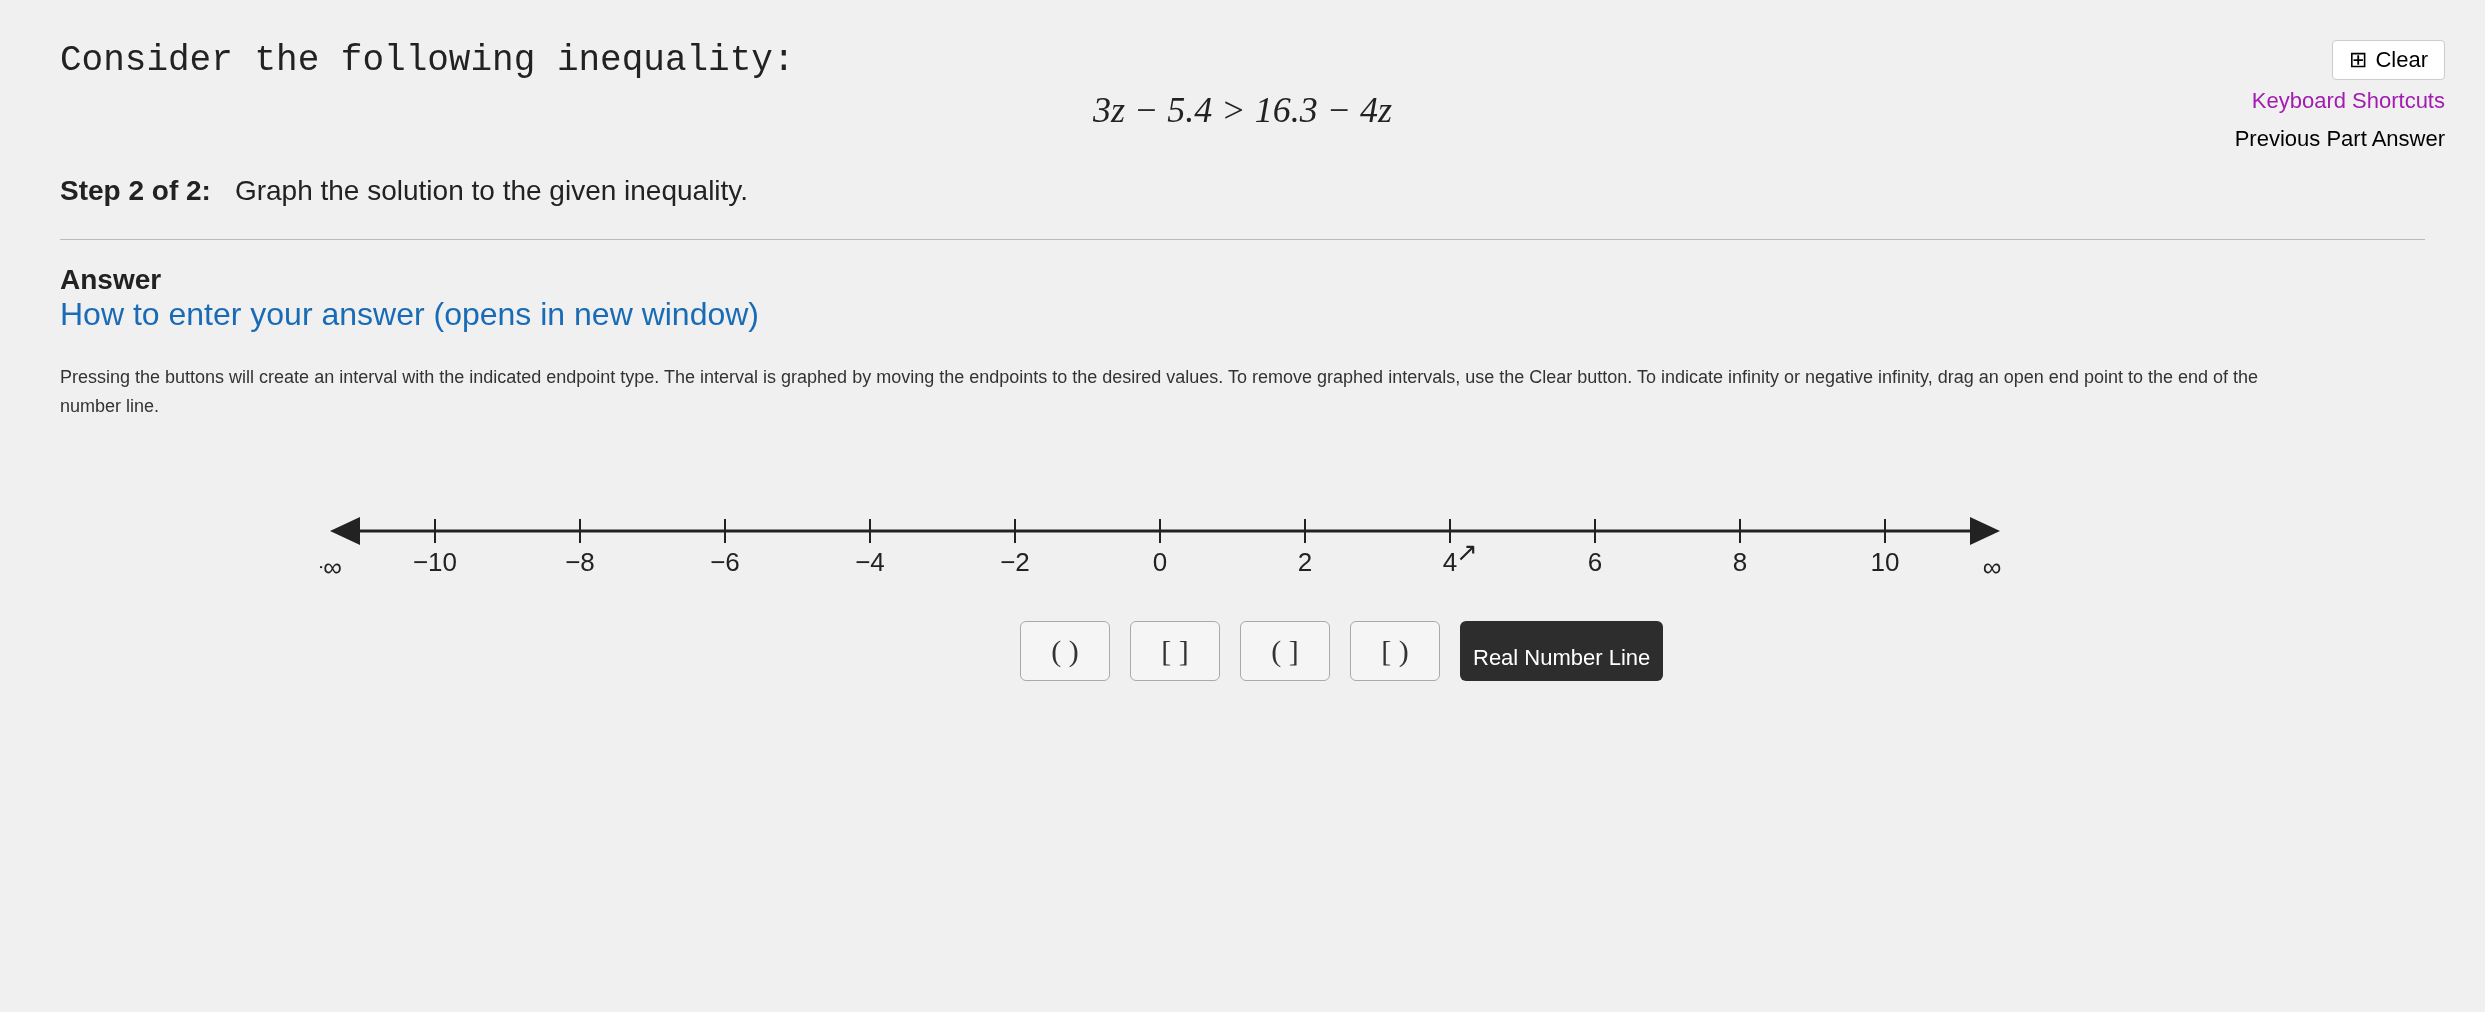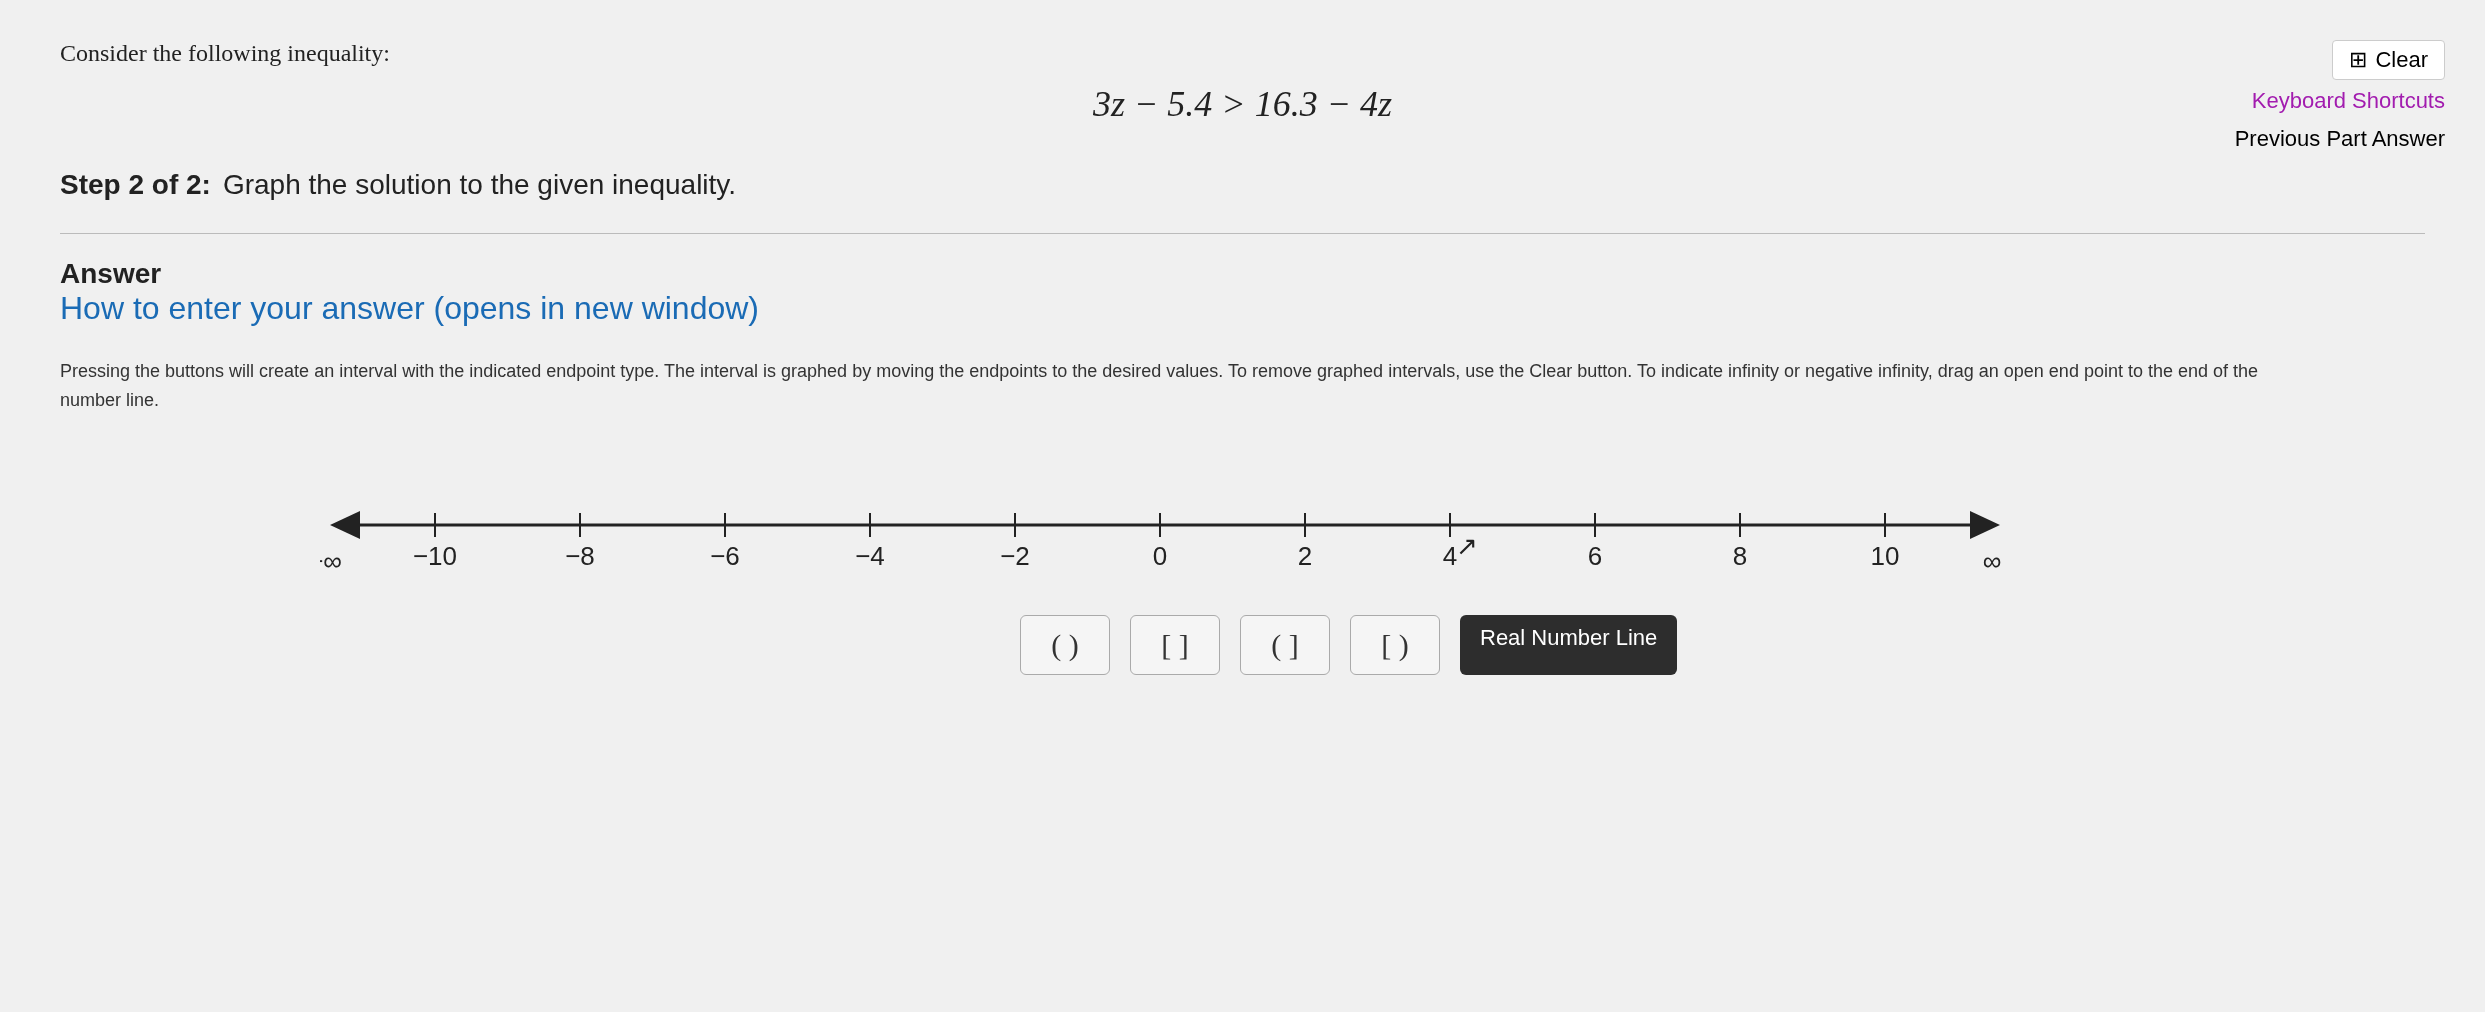--- a/index.html
+++ b/index.html
@@ -13,24 +13,24 @@
       position: relative;
       overflow-x: hidden;
     }
 
     .main-container {
       padding: 40px 60px 40px 60px;
       position: relative;
     }
 
     .consider-text {
-      font-size: 24px;
+      font-size: 36px;
       font-weight: normal;
-      margin-bottom: 16px;
-      font-family: Liberation Serif, serif;
+      margin-bottom: 8px;
+      font-family: Liberation Mono, monospace;
     }
 
     .equation-container {
       text-align: center;
       font-size: 36px;
       margin-bottom: 44px;
       font-style: italic;
     }
 
     .step-text {
@@ -157,32 +157,32 @@
       font-family: 'Times New Roman', Times, serif;
       color: #333;
     }
 
     .real-number-line-btn {
       background: #2d2d2d;
       color: #fff;
       border: none;
       border-radius: 6px;
       font-size: 22px;
-      padding: 10px 20px;
+      padding: 10px 13px;
       cursor: pointer;
       font-family: Arial, sans-serif;
       height: 60px;
       display: flex;
-      align-items: flex-start;
+      align-items: flex-end;
     }
 
     .step-line {
       display: flex;
       align-items: baseline;
-      gap: 12px;
+      gap: 24px;
       margin-bottom: 4px;
     }
   </style>
 </head>
 <body>
 
 <div class="main-container">
 
   <div class="top-right-controls">
     <button class="keypad-btn">

